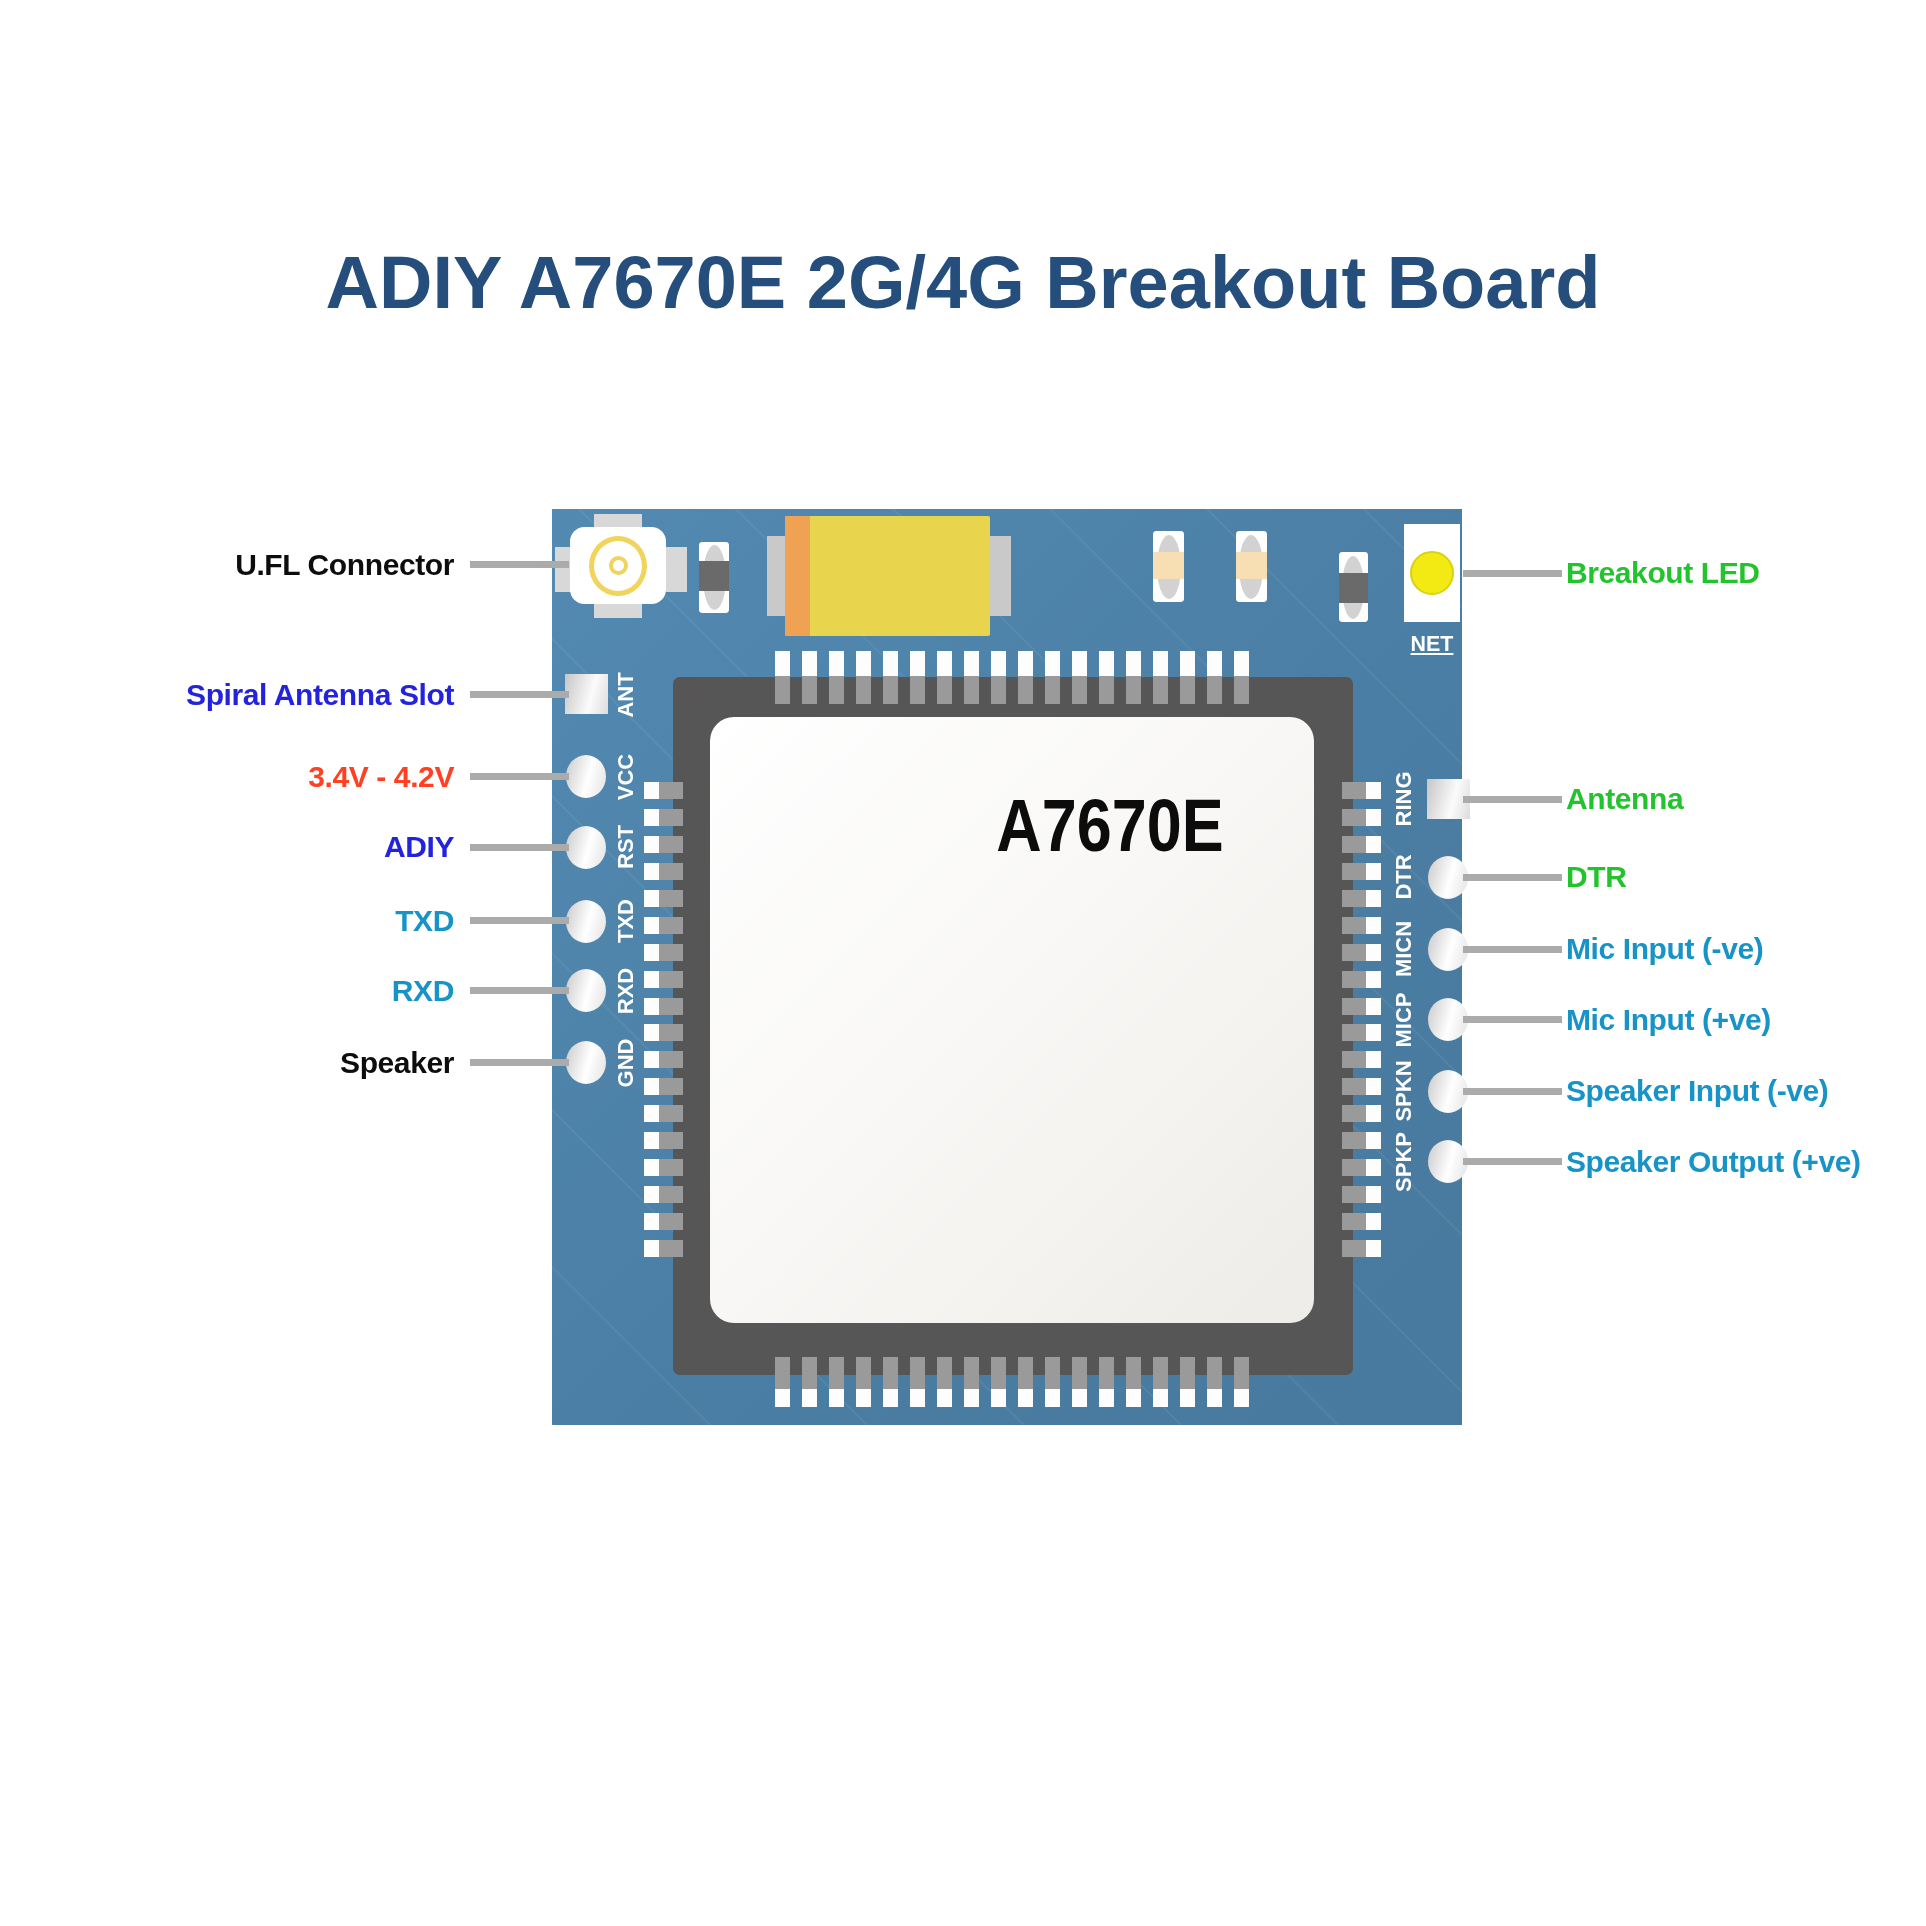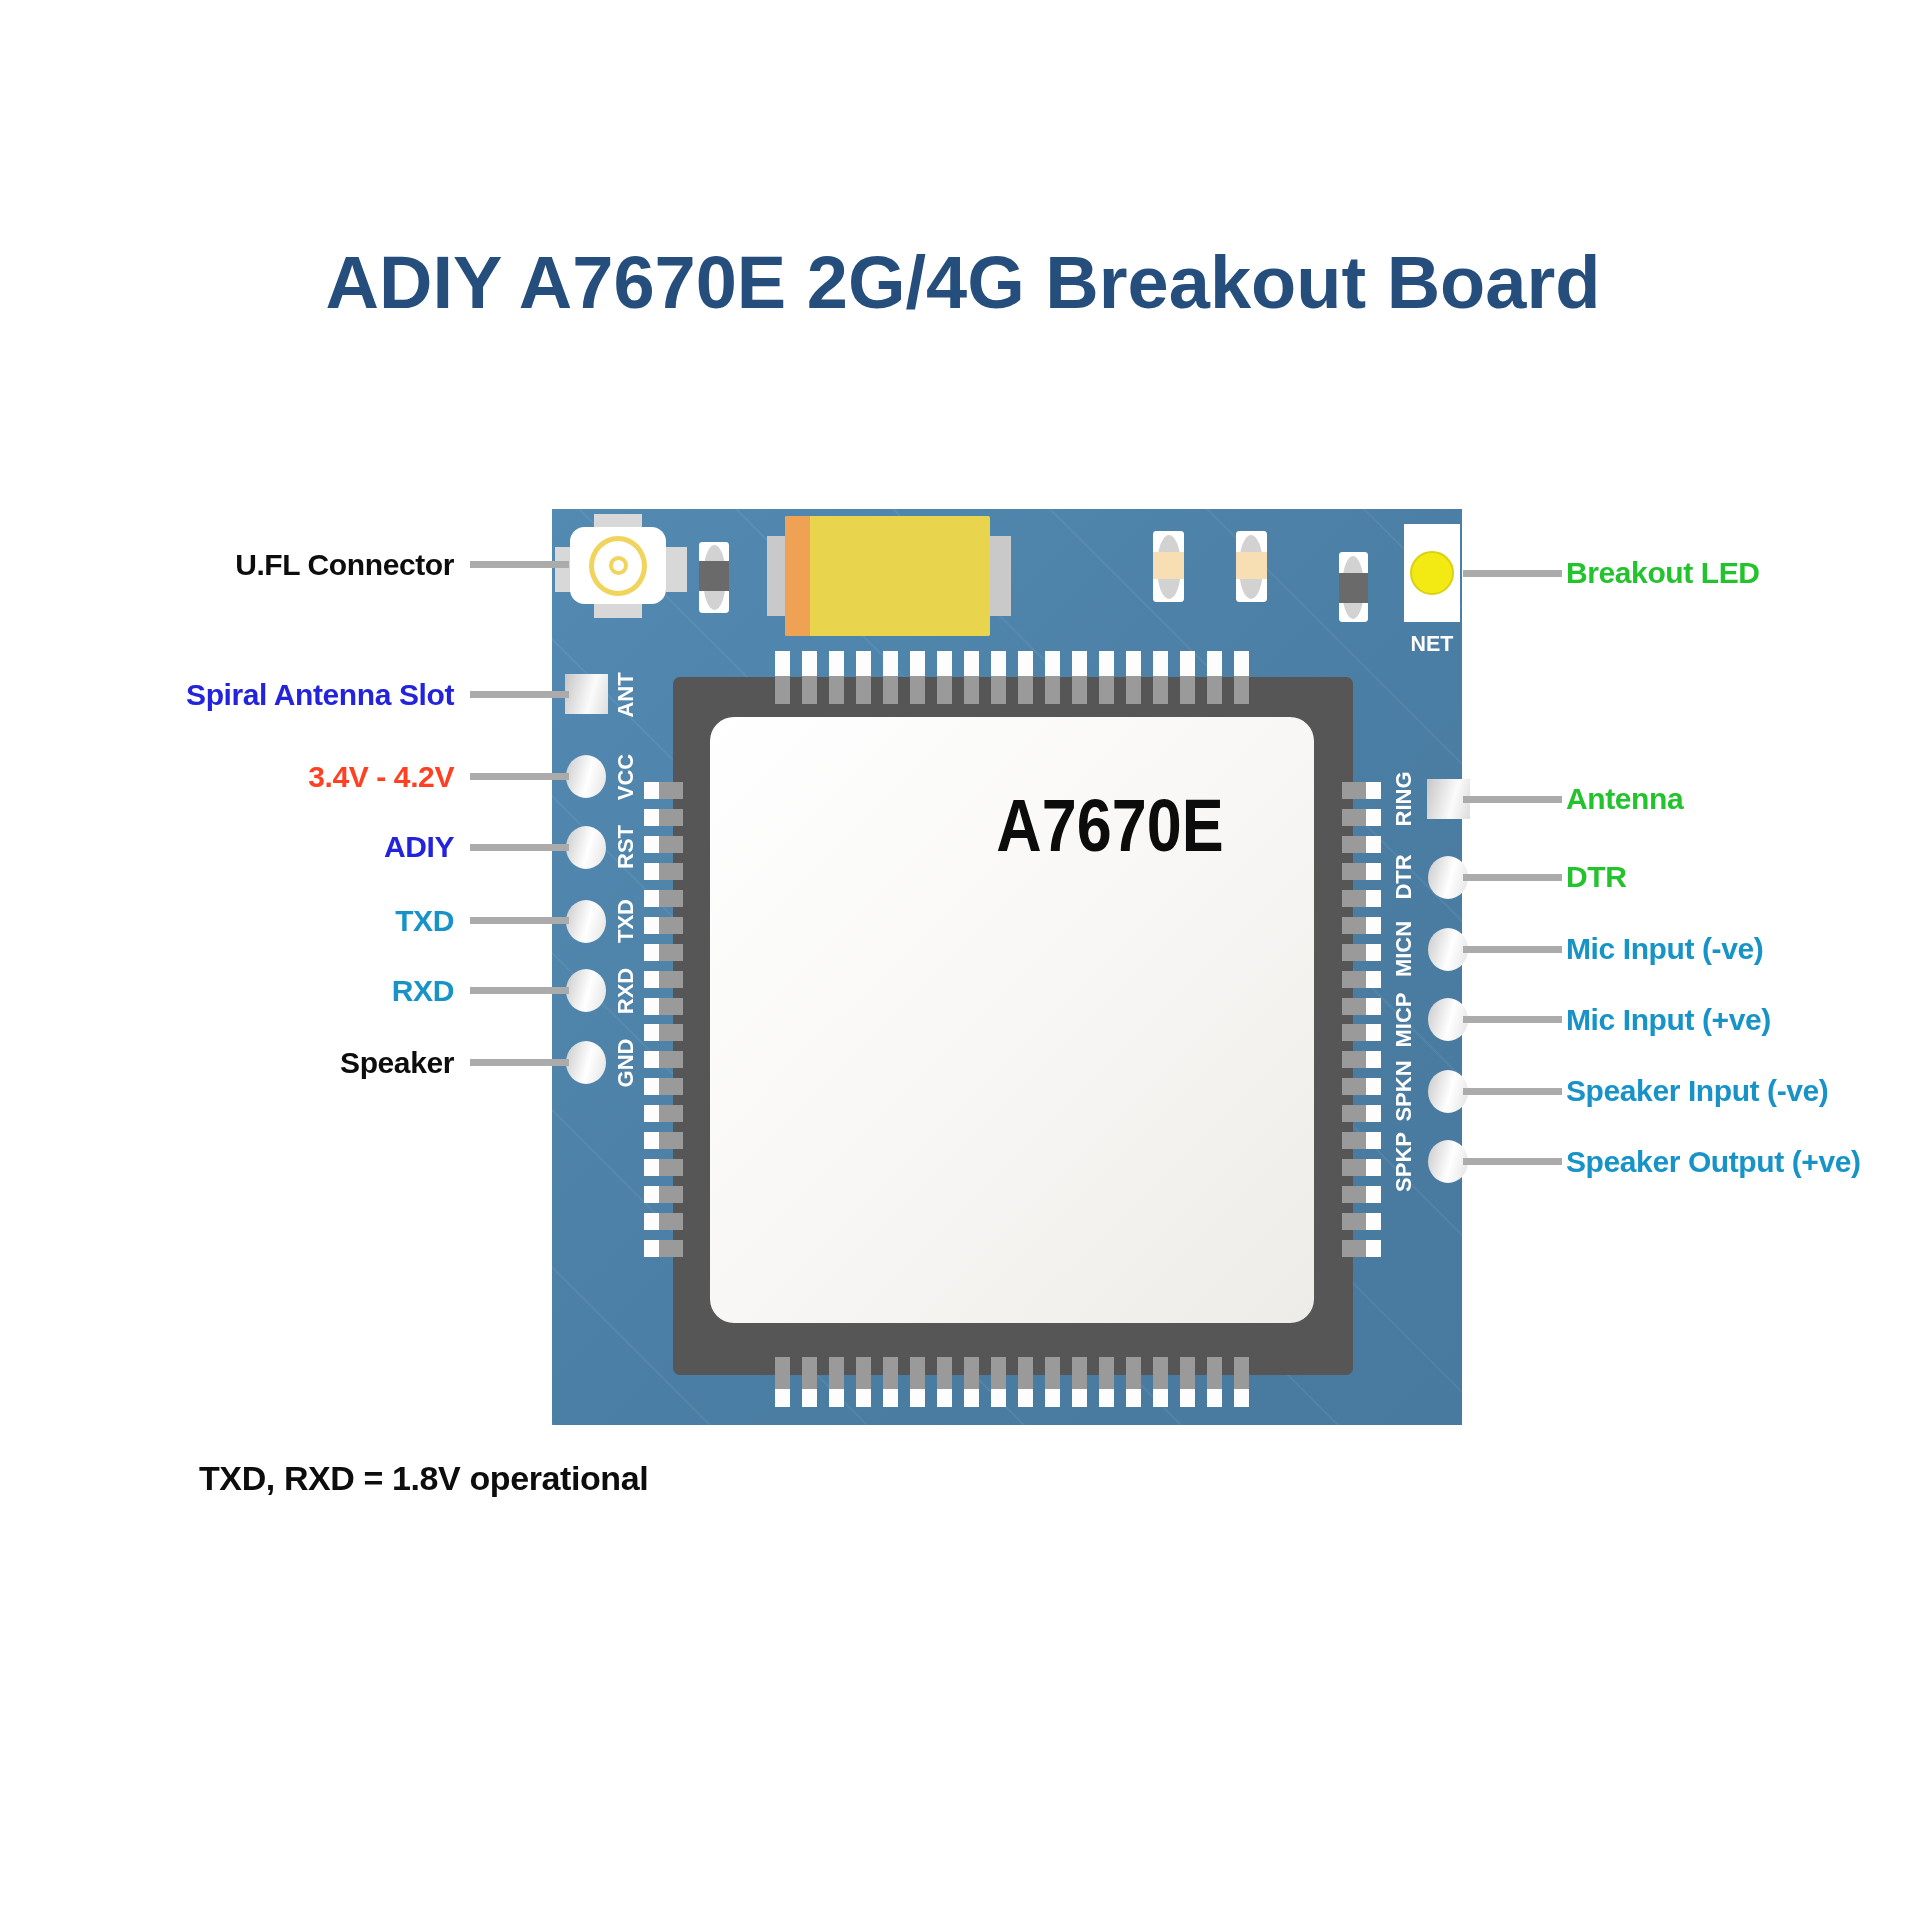--- a/index.html
+++ b/index.html
@@ -64,21 +64,21 @@
   .ufl-ring{position:absolute;left:589px;top:536px;width:58px;height:60px;border:5.6px solid var(--c-ring_yellow);border-radius:50%;background:#ffffff;box-sizing:border-box;}
   .ufl-dot{position:absolute;left:609px;top:556px;width:19px;height:19px;border:4.7px solid var(--c-ring_yellow);border-radius:50%;background:#ffffff;box-sizing:border-box;}
   .smd{position:absolute;background:#ffffff;border-radius:3.4px;}
   .smd-ell{position:absolute;border-radius:50%;background:#d2d2d2;}
   .smd-band{position:absolute;}
   .cap-tab{position:absolute;background:#c9c9c9;}
   .cap-body{position:absolute;left:785px;top:516px;width:205px;height:120px;background:var(--c-cap_yellow);border-radius:1.7px;}
   .cap-stripe{position:absolute;left:785px;top:516px;width:25px;height:120px;background:var(--c-cap_orange);border-radius:1.7px 0 0 1.7px;}
   .net-rect{position:absolute;left:1404px;top:524px;width:56px;height:98px;background:#ffffff;}
   .net-circle{position:absolute;left:1410px;top:551px;width:44px;height:44px;border-radius:50%;background:var(--c-led_yellow);border:2.1px solid #d9d112;box-sizing:border-box;}
-  .net-label{position:absolute;left:1389px;top:632px;width:86px;text-align:center;font-size:21.4px;font-weight:bold;color:#ffffff;}
+  .net-label{position:absolute;left:1389px;top:632px;width:86px;text-align:center;font-size:21.4px;font-weight:bold;color:#ffffff;text-decoration:underline;}
 </style>
 </head>
 <body>
 
 <div class="page">
 
   <div class="title">ADIY A7670E 2G/4G Breakout Board</div>
 
   <div class="board"></div>
 
@@ -310,16 +310,15 @@
       <div class="callout-label side-right" style="top: 949px; color: rgb(23, 147, 200);">Mic Input (-ve)</div>
       <div class="callout-line" style="left: 1463px; top: 946px; width: 99px;"></div>
       <div class="callout-label side-right" style="top: 1020px; color: rgb(23, 147, 200);">Mic Input (+ve)</div>
       <div class="callout-line" style="left: 1463px; top: 1016px; width: 99px;"></div>
       <div class="callout-label side-right" style="top: 1091px; color: rgb(23, 147, 200);">Speaker Input (-ve)</div>
       <div class="callout-line" style="left: 1463px; top: 1088px; width: 99px;"></div>
       <div class="callout-label side-right" style="top: 1162px; color: rgb(23, 147, 200); text-align: center;">Speaker Output (+ve)</div>
       <div class="callout-line" style="left: 1463px; top: 1158px; width: 99px;"></div>
     </div>
 
-  <div class="note">TXD, RXD = 1.8V operational</div>
 
 </div>
 
 
 </body></html>

